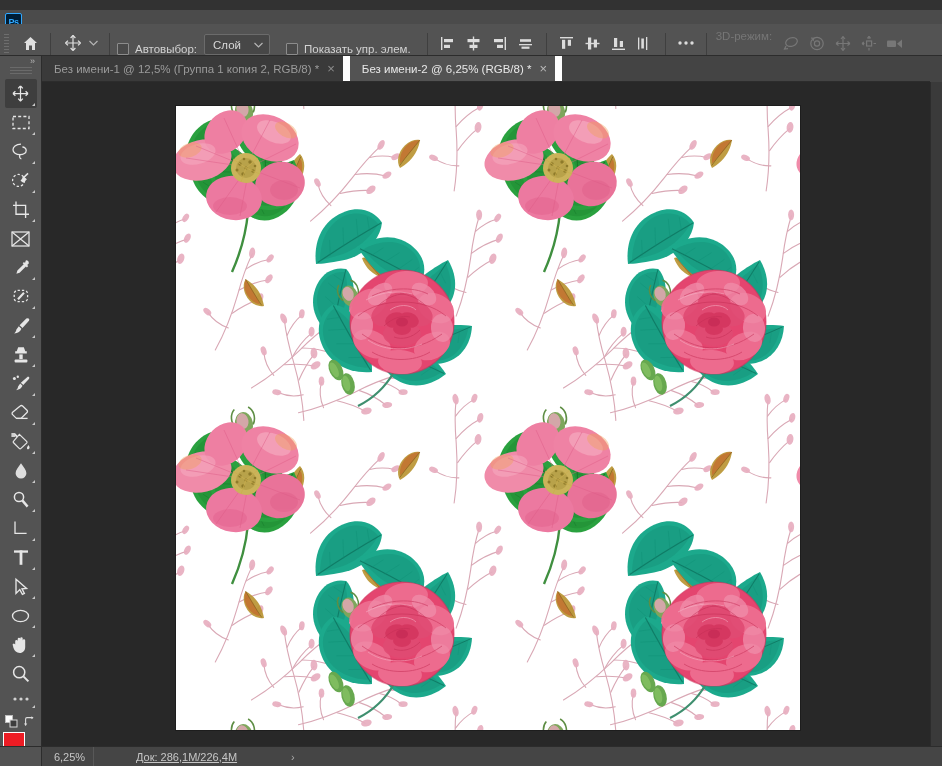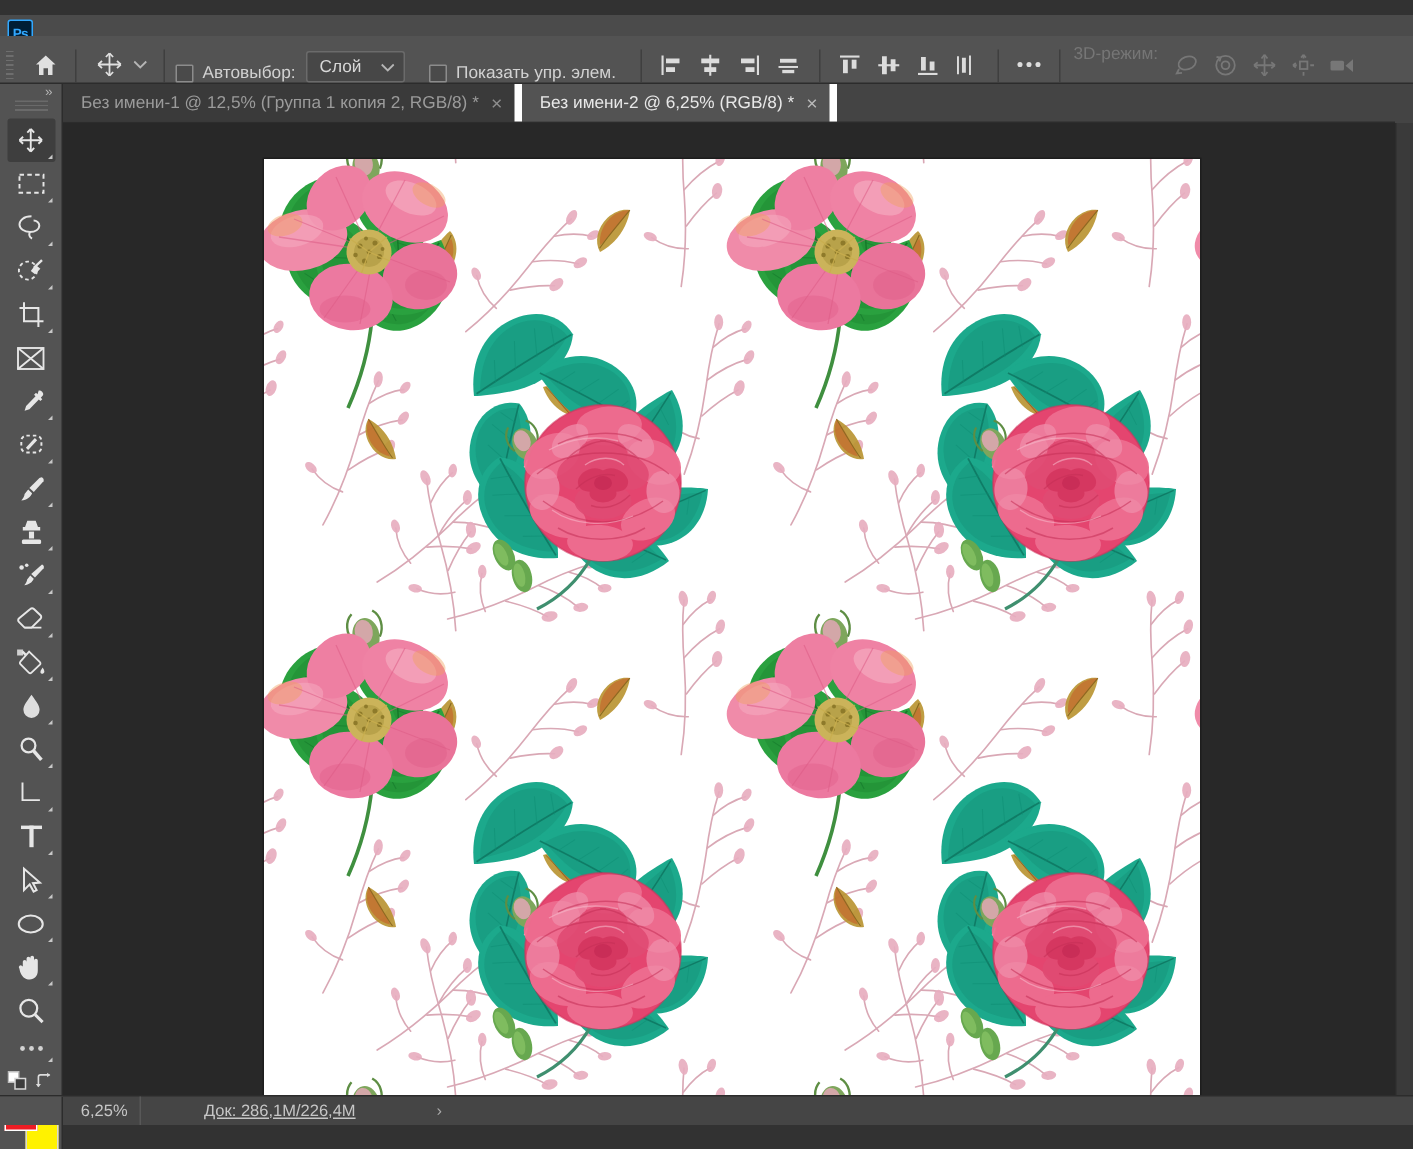--- a/index.html
+++ b/index.html
@@ -103,21 +103,21 @@
 
   
   .tabbar {
     position: absolute; left: 42px; top: 56px; width: 900px; height: 26px;
     background: #444444; display: flex; align-items: flex-end;
     border-bottom: 1px solid #2c2c2c;
   }
   .doctab {
     height: 25px; display: flex; align-items: center; gap: 8px;
     padding: 0 8px 0 12px; font-size: 11.5px; color: #9b9b9b;
-    background: #3a3a3a; border-right: 5px solid #ffffff; white-space: nowrap;
+    background: #3a3a3a; border-right: 7px solid #ffffff; white-space: nowrap;
   }
   .doctab.active { background: #535353; color: #e8e8e8; font-weight: normal; }
   .tab-close { color: #8e8e8e; font-size: 13px; line-height: 10px; }
   .doctab.active .tab-close { color: #b8b8b8; }
 
   
   .canvas-area {
     position: absolute; left: 42px; top: 82px; width: 888px; height: 664px;
     background: #282828; overflow: hidden;
   }
@@ -131,21 +131,21 @@
   .vscroll {
     position: absolute; right: 0; top: 82px; width: 12px; height: 664px;
     background: #3a3a3a; border-left: 1px solid #2c2c2c;
   }
   .right-strip {
     position: absolute; right: 0; top: 56px; width: 12px; height: 26px; background: #444;
   }
 
   
   .statusbar {
-    position: absolute; left: 0; bottom: 16px; width: 942px; height: 20px;
+    position: absolute; left: 0; bottom: 0; width: 942px; height: 20px;
     background: #454545; border-top: 1px solid #2c2c2c;
     display: flex; align-items: center; color: #c6c6c6; font-size: 11px;
   }
   .st-zoom {
     width: 52px; text-align: center; padding-left: 4px;
     border-right: 1px solid #585858; height: 100%;
     display: flex; align-items: center; justify-content: center;
   }
   .st-info { margin-left: 42px; white-space: nowrap; text-decoration: underline; }
   .st-arrow { margin-left: 54px; color: #aaaaaa; font-size: 11px; }

